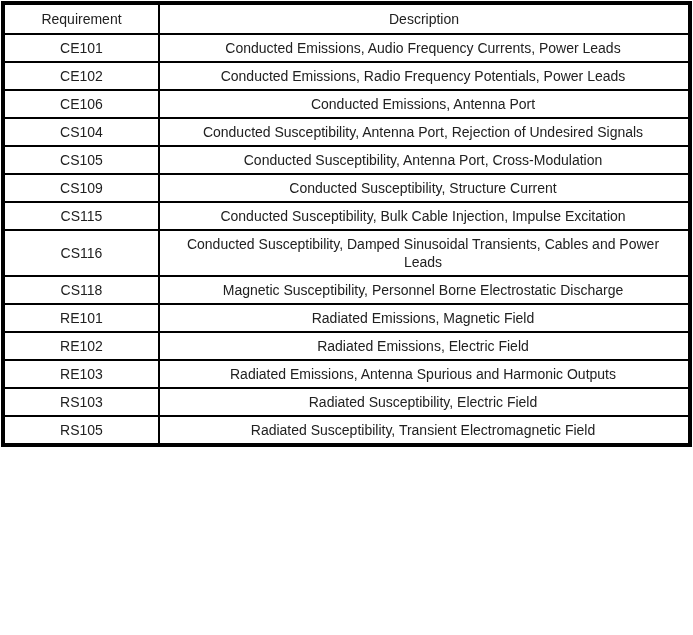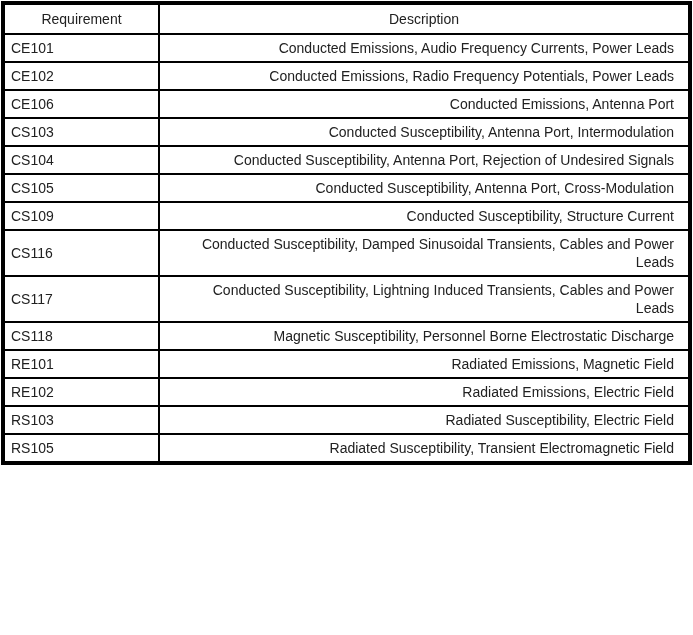--- a/index.html
+++ b/index.html
@@ -33,26 +33,26 @@
     background: #ffffff;
   }
   table.req-table th {
     font-weight: 400;
     text-align: center;
     padding: 5px 6px;
     height: 29px;
     margin-top: 45px;
   }
   td.cell-req {
-    text-align: left;
+    text-align: center;
     padding: 4px 6px;
     height: 27px;
   }
   td.cell-desc {
-    text-align: right;
+    text-align: center;
     padding: 4px 14px 4px 12px;
   }
 </style>
 </head>
 <body>
 
 <div class="page">
   <table class="req-table">
     <colgroup>
       <col class="col-req">
@@ -75,67 +75,67 @@
           <td class="cell-req">CE102</td>
           <td class="cell-desc">Conducted Emissions, Radio Frequency Potentials, Power Leads</td>
         </tr>
 
         <tr>
           <td class="cell-req">CE106</td>
           <td class="cell-desc">Conducted Emissions, Antenna Port</td>
         </tr>
 
 
-        <tr>
-          <td class="cell-req">CS103</td>
-          <td class="cell-desc">Conducted Susceptibility, Antenna Port, Intermodulation</td>
-        </tr>
 
         <tr>
           <td class="cell-req">CS104</td>
           <td class="cell-desc">Conducted Susceptibility, Antenna Port, Rejection of Undesired Signals</td>
         </tr>
 
         <tr>
           <td class="cell-req">CS105</td>
           <td class="cell-desc">Conducted Susceptibility, Antenna Port, Cross-Modulation</td>
         </tr>
 
         <tr>
           <td class="cell-req">CS109</td>
           <td class="cell-desc">Conducted Susceptibility, Structure Current</td>
         </tr>
 
 
+        <tr>
+          <td class="cell-req">CS115</td>
+          <td class="cell-desc">Conducted Susceptibility, Bulk Cable Injection, Impulse Excitation</td>
+        </tr>
 
         <tr>
           <td class="cell-req">CS116</td>
           <td class="cell-desc">Conducted Susceptibility, Damped Sinusoidal Transients, Cables and Power Leads</td>
         </tr>
 
-        <tr>
-          <td class="cell-req">CS117</td>
-          <td class="cell-desc">Conducted Susceptibility, Lightning Induced Transients, Cables and Power Leads</td>
-        </tr>
 
         <tr>
           <td class="cell-req">CS118</td>
           <td class="cell-desc">Magnetic Susceptibility, Personnel Borne Electrostatic Discharge</td>
         </tr>
 
         <tr>
           <td class="cell-req">RE101</td>
           <td class="cell-desc">Radiated Emissions, Magnetic Field</td>
         </tr>
 
         <tr>
           <td class="cell-req">RE102</td>
           <td class="cell-desc">Radiated Emissions, Electric Field</td>
         </tr>
 
+        <tr>
+          <td class="cell-req">RE103</td>
+          <td class="cell-desc">Radiated Emissions, Antenna Spurious and Harmonic Outputs</td>
+        </tr>
 
 
         <tr>
           <td class="cell-req">RS103</td>
           <td class="cell-desc">Radiated Susceptibility, Electric Field</td>
         </tr>
 
         <tr>
           <td class="cell-req">RS105</td>
           <td class="cell-desc">Radiated Susceptibility, Transient Electromagnetic Field</td>

